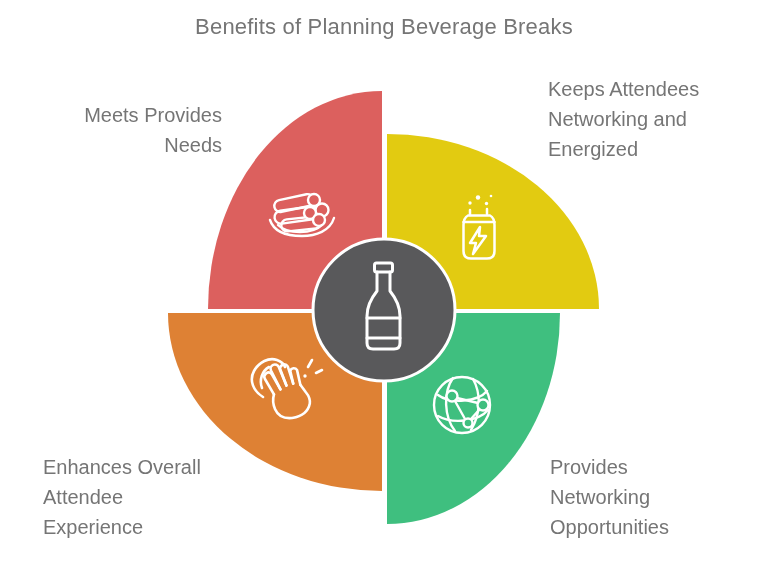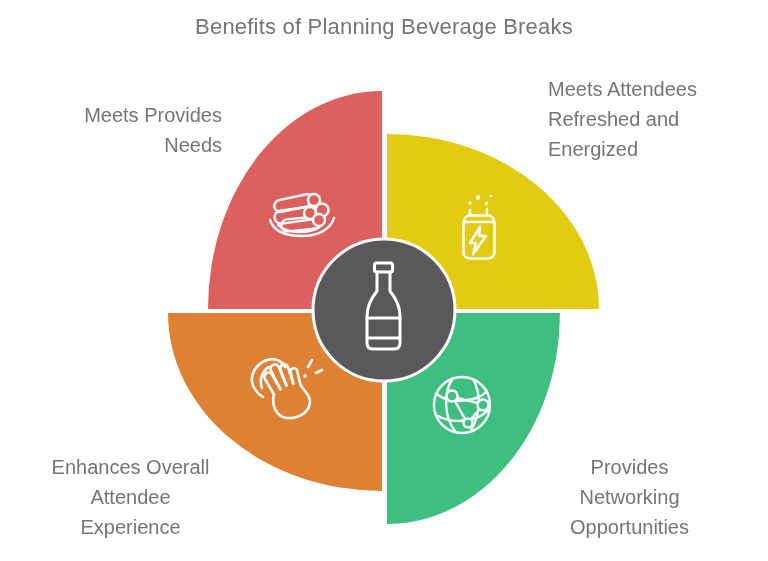--- a/index.html
+++ b/index.html
@@ -19,22 +19,22 @@
     letter-spacing:.2px;
   }
   .seg-label{
     position:absolute;
     font-size:20px;
     line-height:30px;
     color:var(--text_gray,#757575);
   }
   .lbl-dietary{top:100px;right:546px;width:150px;text-align:right;}
   .lbl-refreshed{top:74px;left:548px;width:175px;text-align:left;}
-  .lbl-experience{top:452px;right:550px;width:175px;text-align:center;}
-  .lbl-networking{top:452px;left:550px;width:145px;text-align:center;margin-left:7px;}
+  .lbl-experience{top:452px;right:550px;width:175px;text-align:left;}
+  .lbl-networking{top:452px;left:550px;width:145px;text-align:left;}
 
   .fill-red{fill:var(--red,#DC605E);}
   .fill-yellow{fill:var(--yellow,#E2CB11);}
   .fill-orange{fill:var(--orange,#DE8134);}
   .fill-green{fill:var(--green,#3FBF7F);}
   .fill-gray{fill:var(--center_gray,#59595B);}
   .icon{
     fill:none;
     stroke:var(--icon_stroke,#FFFFFF);
     stroke-width:2.5;
@@ -117,17 +117,17 @@
 
     <g class="icon icon-thick">
       <rect x="374.5" y="263" width="18" height="9" rx="2"></rect>
       <path d="M377,272 L377,291 C369,301 367,308 367,316 L367,343 Q367,349 373,349 L394,349 Q400,349 400,343 L400,316 C400,308 398,301 390,291 L390,272"></path>
       <path d="M367,318 L400,318"></path>
       <path d="M367,338 L400,338"></path>
     </g>
   </svg>
 
   <div class="seg-label lbl-dietary">Meets Provides Needs</div>
-  <div class="seg-label lbl-refreshed">Meets Attendees Refreshed and Energized</div>
+  <div class="seg-label lbl-refreshed">Keeps Attendees Networking and Energized</div>
   <div class="seg-label lbl-experience">Enhances Overall Attendee Experience</div>
   <div class="seg-label lbl-networking">Provides Networking Opportunities</div>
 
 </div>
 
 </body></html>

